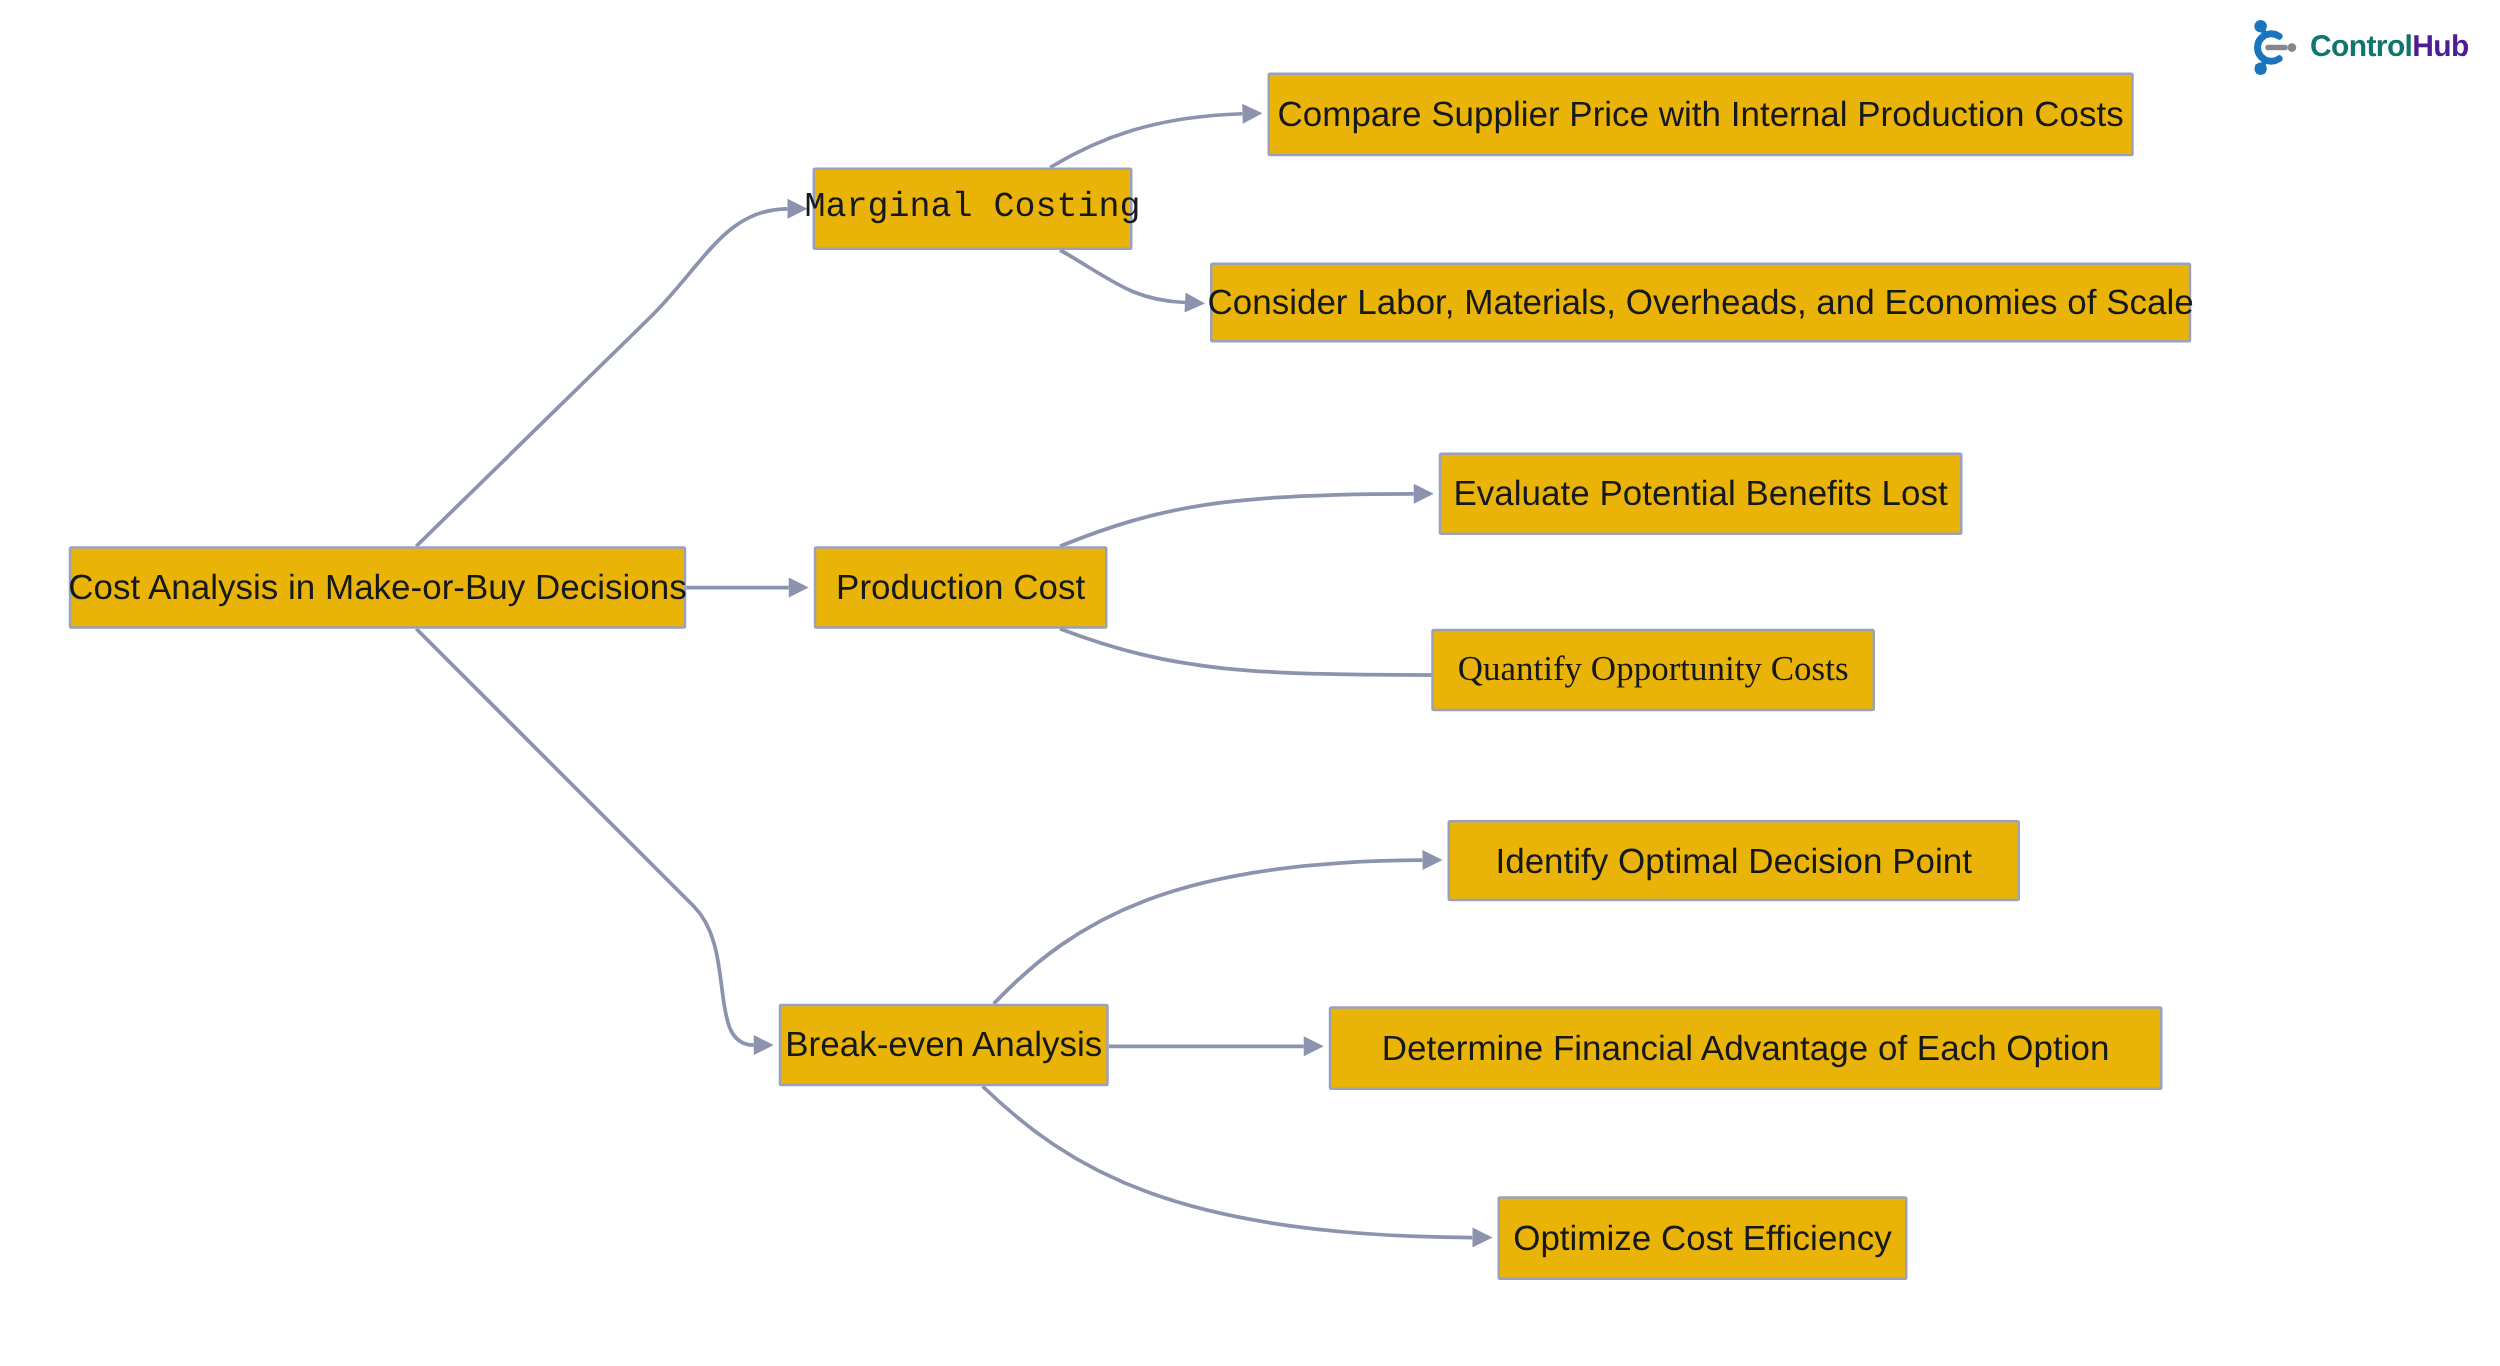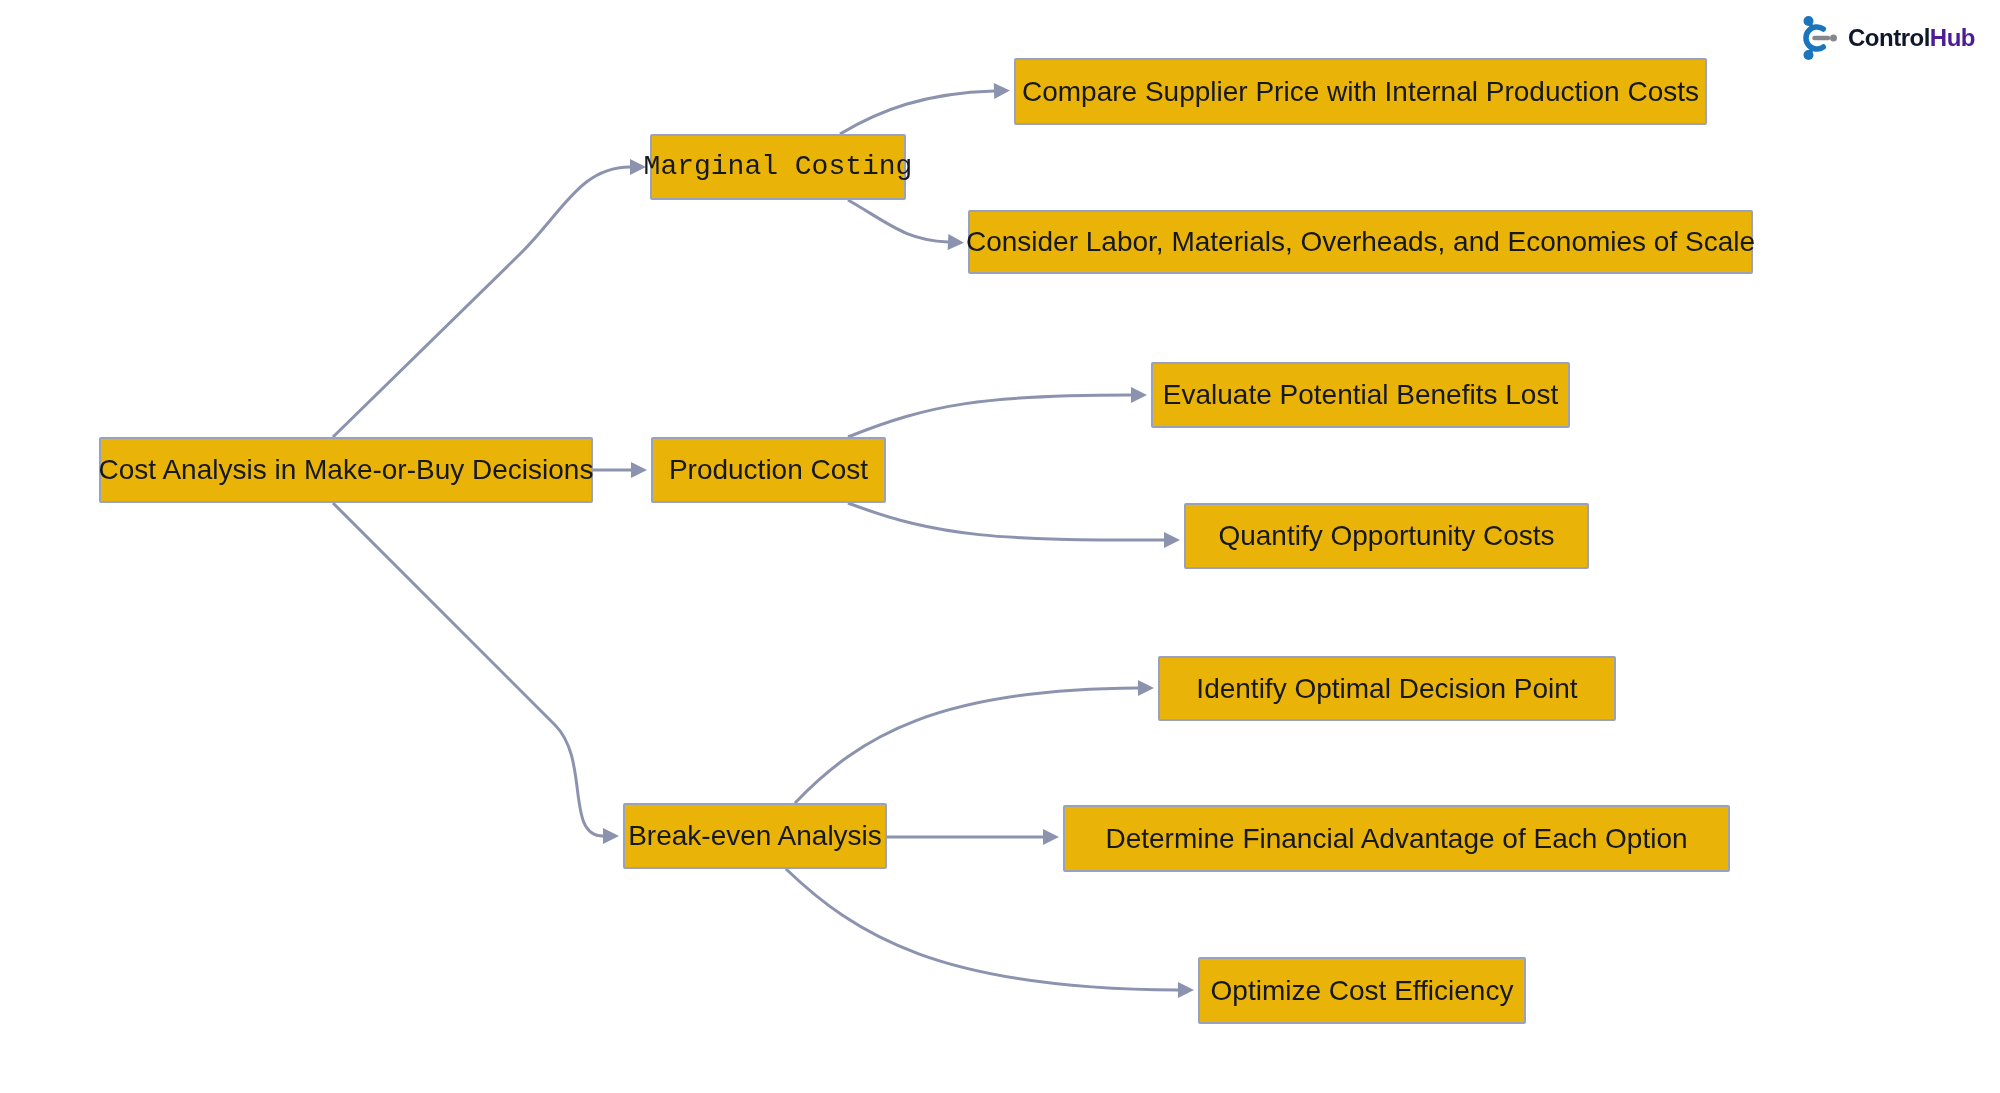--- a/index.html
+++ b/index.html
@@ -43,21 +43,21 @@
     display: flex;
     align-items: center;
     gap: 8px;
   }
   #logo .wordmark {
     font-size: 24px;
     font-weight: 700;
     letter-spacing: -0.5px;
     line-height: 1;
   }
-  #logo .brand-primary { color: #0f172a; }
+  #logo .brand-primary { color: #0f766e; }
   #logo .brand-secondary { color: #4c1d95; }
 </style>
 </head>
 <body>
 
 <svg id="edge-layer" viewBox="0 0 2000 1093" xmlns="http://www.w3.org/2000/svg">
   <defs>
     <marker id="arrow" viewBox="0 0 10 10" refX="0" refY="5" markerUnits="userSpaceOnUse" markerWidth="20" markerHeight="16" orient="auto">
       <path d="M0,0 L10,5 L0,10 z" fill="#8c93ae"></path>
     </marker>
@@ -69,35 +69,35 @@
     <path d="M840,134 C880,110 925,93 994,91" marker-end="url(#arrow)"></path>
     <path d="M848,200 C890,224 905,240 948,242" marker-end="url(#arrow)"></path>
     <path d="M848,437 C930,404 985,395 1131,395" marker-end="url(#arrow)"></path>
     <path d="M848,503 C940,538 1000,540 1164,540" marker-end="url(#arrow)"></path>
     <path d="M795,803 C860,735 940,689 1138,688" marker-end="url(#arrow)"></path>
     <path d="M887,837 L1043,837" marker-end="url(#arrow)"></path>
     <path d="M786,869 C855,935 940,989 1178,990" marker-end="url(#arrow)"></path>
   </g>
 </svg>
 
-<div class="node" style="left:55px;  top:437px; width:494px; height:66px;margin-left:44px;">Cost Analysis in Make-or-Buy Decisions</div>
+<div class="node" style="left:55px;  top:437px; width:494px; height:66px;">Cost Analysis in Make-or-Buy Decisions</div>
 
 <div class="node" style="left:650px; top:134px; width:256px; height:66px;font-family:Liberation Mono, monospace;">Marginal Costing</div>
 
 <div class="node" style="left:651px; top:437px; width:235px; height:66px;">Production Cost</div>
 
 <div class="node" style="left:623px; top:803px; width:264px; height:66px;">Break-even Analysis</div>
 
 <div class="node" style="left:1014px; top:58px;  width:693px; height:67px;">Compare Supplier Price with Internal Production Costs</div>
 
 <div class="node" style="left:968px;  top:210px; width:785px; height:64px;">Consider Labor, Materials, Overheads, and Economies of Scale</div>
 
 <div class="node" style="left:1151px; top:362px; width:419px; height:66px;">Evaluate Potential Benefits Lost</div>
 
-<div class="node" style="left:1184px; top:503px; width:405px; height:66px;">Quantify Opportunity Costs</div>
+<div class="node" style="left:1145px; top:503px; width:355px; height:66px;font-family:Liberation Serif, serif;">Quantify Opportunity Costs</div>
 
 <div class="node" style="left:1158px; top:656px; width:458px; height:65px;">Identify Optimal Decision Point</div>
 
 <div class="node" style="left:1063px; top:805px; width:667px; height:67px;">Determine Financial Advantage of Each Option</div>
 
 <div class="node" style="left:1198px; top:957px; width:328px; height:67px;">Optimize Cost Efficiency</div>
 
 <div id="logo">
   <svg width="42" height="44" viewBox="0 0 42 44" xmlns="http://www.w3.org/2000/svg">
     <path d="M25.3,13 A11,11 0 1 0 25.3,31" fill="none" stroke="#1b75bc" stroke-width="5.5" stroke-linecap="round"></path>

